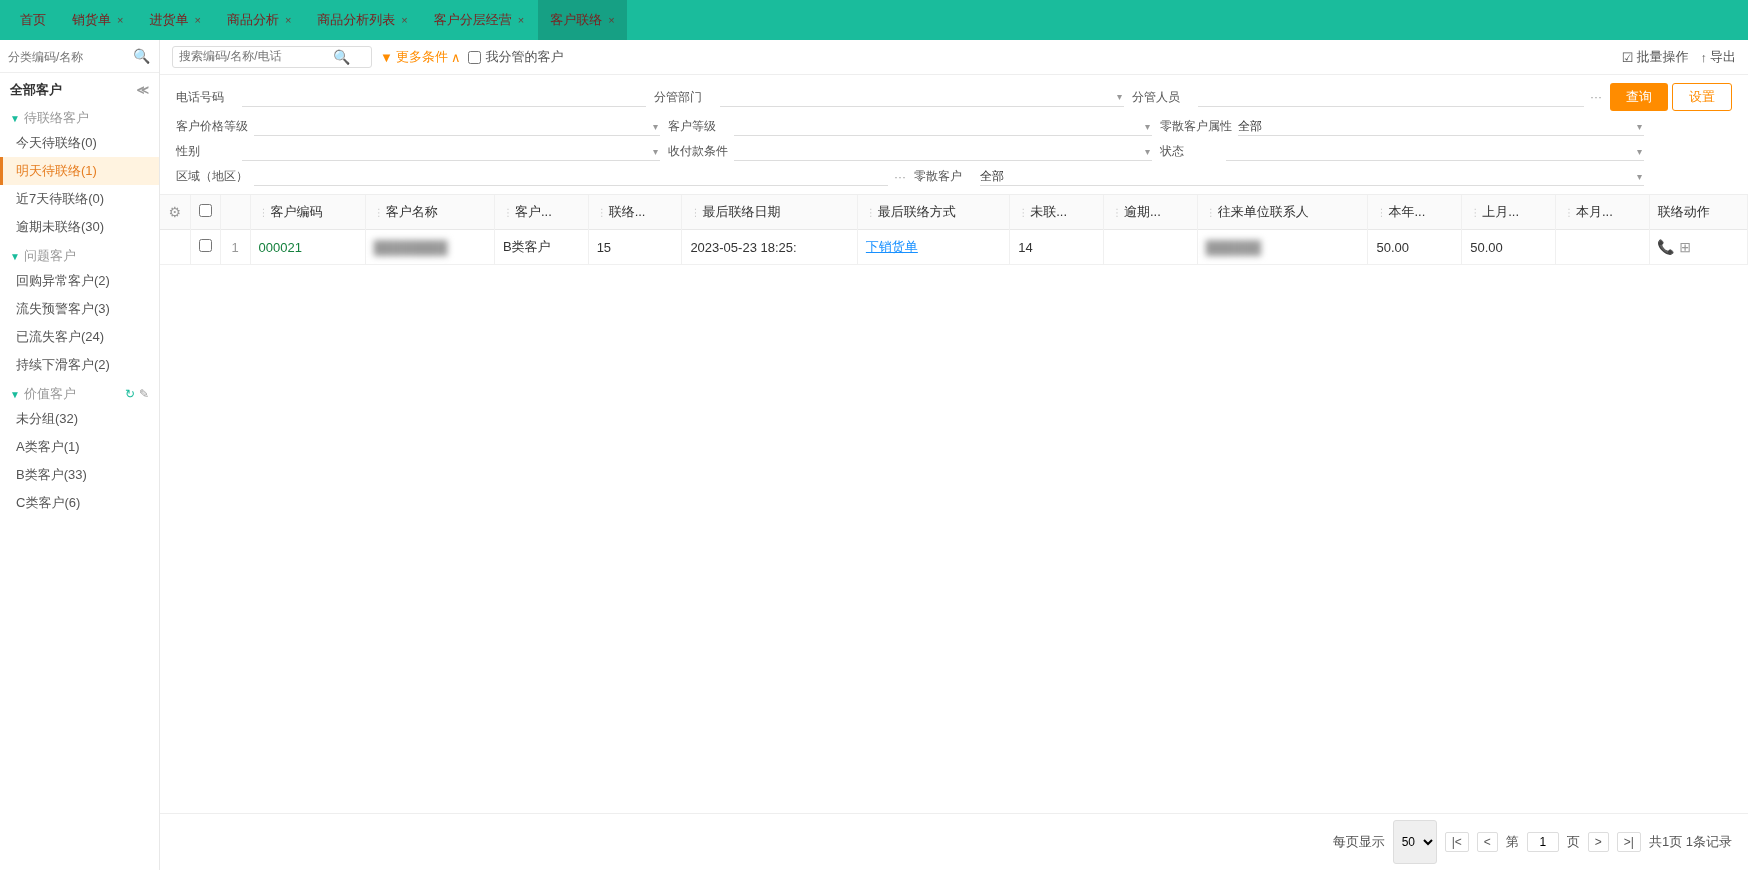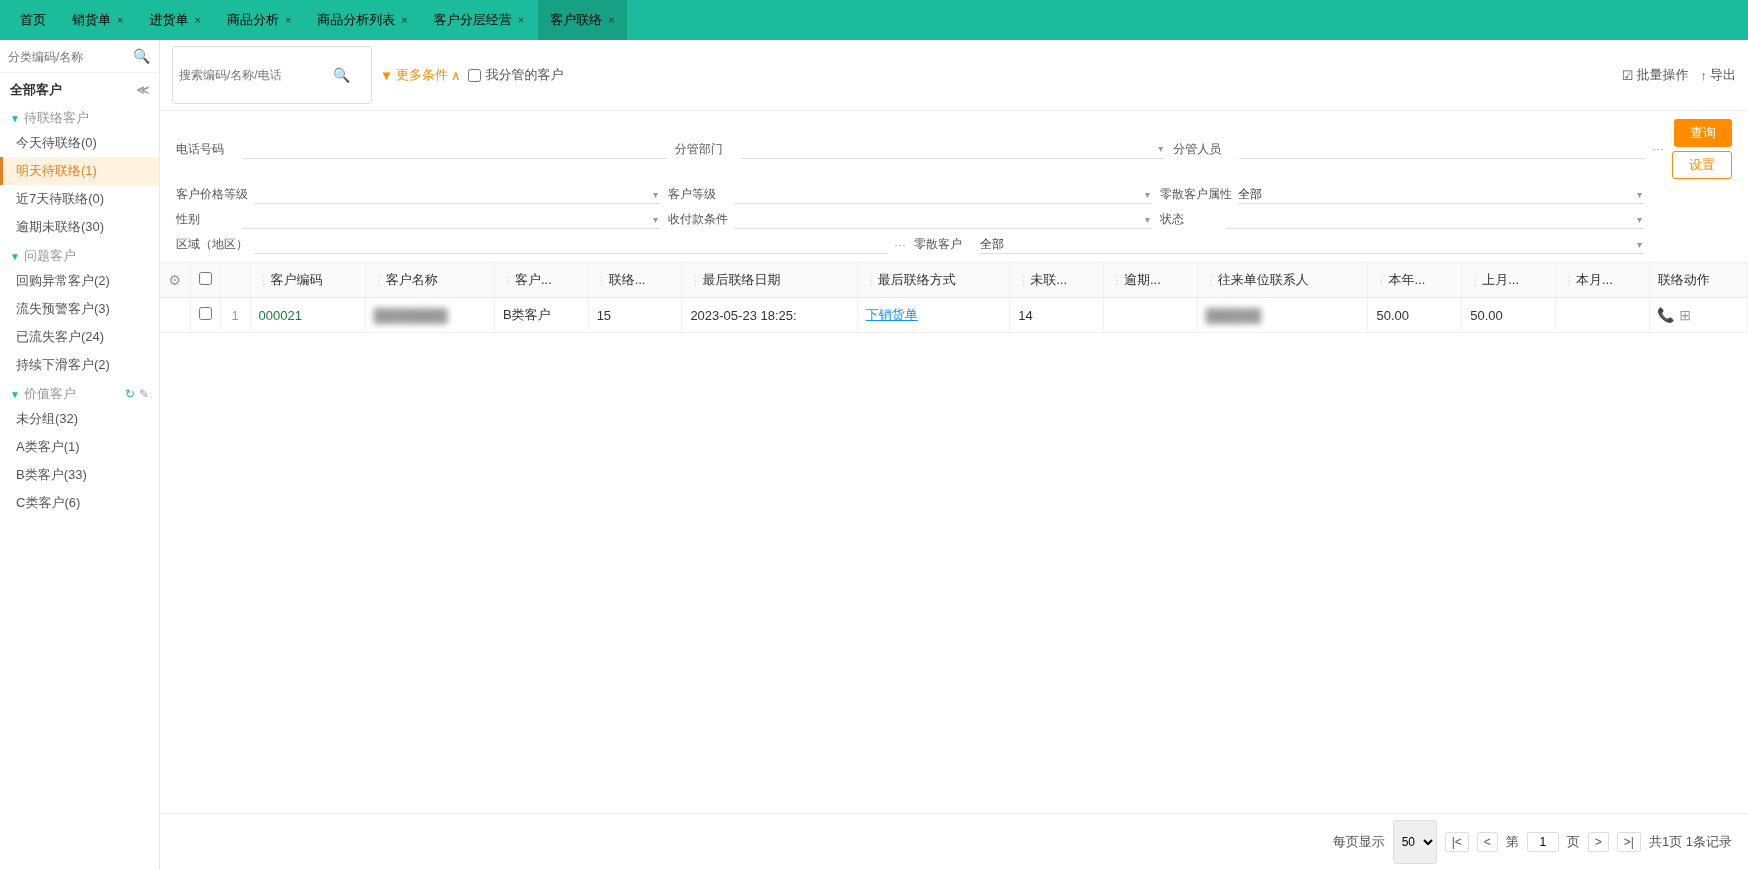--- a/index.html
+++ b/index.html
@@ -9,21 +9,21 @@
     .top-nav {
       background: #1abc9c;
       height: 40px;
       display: flex;
       align-items: center;
       padding: 0 8px;
       gap: 2px;
       flex-shrink: 0;
     }
     .nav-item {
-      color: #000000;
+      color: #7f1d1d;
       padding: 0 12px;
       height: 40px;
       display: flex;
       align-items: center;
       cursor: pointer;
       white-space: nowrap;
       font-size: 13px;
       gap: 4px;
     }
     .nav-item.active { background: rgba(0,0,0,0.15); }
@@ -103,24 +103,24 @@
     .toolbar {
       background: #fff;
       border-bottom: 1px solid #eee;
       padding: 6px 12px;
       display: flex;
       align-items: center;
       gap: 8px;
     }
     .search-input-box {
       display: flex;
-      align-items: center;
+      align-items: flex-start;
       border: 1px solid #ddd;
       border-radius: 3px;
-      padding: 20px 6px;
+      padding: 2px 6px;
       gap: 4px;
       min-width: 200px;
     }
     .search-input-box input {
       border: none;
       outline: none;
       font-size: 12px;
       color: #999;
       width: 150px;
     }
@@ -237,21 +237,21 @@
       background: #fff;
       color: #ff8c00;
       border: 1px solid #ff8c00;
       padding: 4px 16px;
       border-radius: 3px;
       cursor: pointer;
       font-size: 13px;
     }
     .action-col {
       display: flex;
-      flex-direction: column;
+      flex-direction: row;
       gap: 4px;
       align-items: flex-end;
       flex-shrink: 0;
     }
 
     
     .table-area {
       flex: 1;
       overflow: auto;
       background: #fff;

